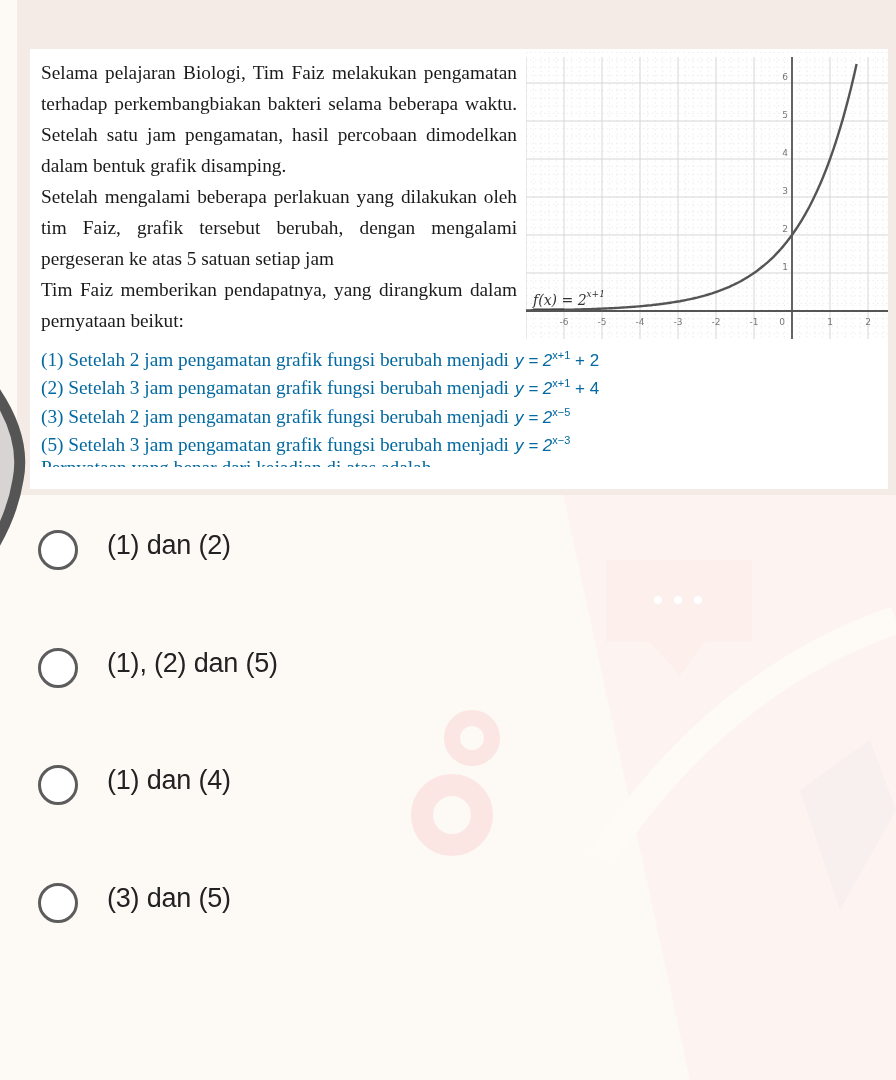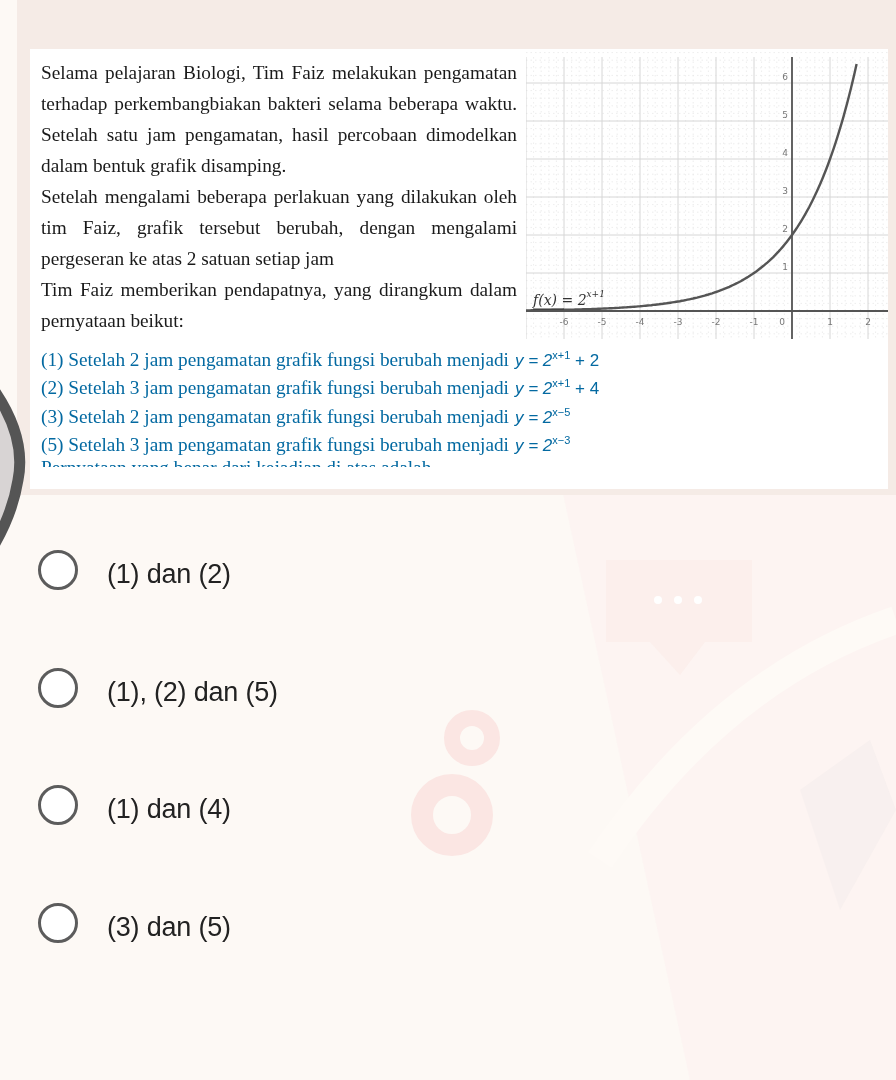--- a/index.html
+++ b/index.html
@@ -31,21 +31,21 @@
     }
     .stmt { white-space: nowrap; display: flex; align-items: baseline; }
     .stmt .eq { font-family: Liberation Sans, sans-serif; font-size: 17px; margin-left: 6px; }
     .stmt .eq sup { font-size: 11px; vertical-align: 7px; }
     .cut-line {
       white-space: nowrap; height: 10px; overflow: hidden; line-height: 22px;
     }
     .graph { position: absolute; left: 496px; top: 0px; width: 362px; height: 290px; }
     .options { position: absolute; left: 38px; top: 530px; width: 500px; }
     .option {
-      display: flex; align-items: flex-end; height: 60px; margin-bottom: 57.5px;
+      display: flex; align-items: flex-start; height: 60px; margin-bottom: 57.5px;
       cursor: pointer;
     }
     .radio {
       width: 40px; height: 40px; box-sizing: border-box; border-radius: 50%;
       border: 3px solid #5c5c5c; background: #ffffff; flex: 0 0 auto;
     }
     .opt-label {
       margin-left: 29px; font-family: "Liberation Sans", sans-serif;
       font-size: 27px; color: #222222; letter-spacing: -0.2px;
     }
@@ -68,21 +68,21 @@
 
 <div class="top-band"></div>
 
 <svg class="left-shape" viewBox="0 0 70 260">
   <path d="M0 20 Q70 90 58 150 Q50 200 10 250" stroke="#555" stroke-width="11" fill="#d8d4d4"></path>
 </svg>
 
 <div class="card">
   <div class="text-block">
     <p class="para">Selama pelajaran Biologi, Tim Faiz melakukan pengamatan terhadap perkembangbiakan bakteri selama beberapa waktu. Setelah satu jam pengamatan, hasil percobaan dimodelkan dalam bentuk grafik disamping.</p>
-    <p class="para">Setelah mengalami beberapa perlakuan yang dilakukan oleh tim Faiz, grafik tersebut berubah, dengan mengalami pergeseran ke atas 2 satuan setiap jam</p>
+    <p class="para">Setelah mengalami beberapa perlakuan yang dilakukan oleh tim Faiz, grafik tersebut berubah, dengan mengalami pergeseran ke atas 5 satuan setiap jam</p>
     <p class="para">Tim Faiz memberikan pendapatnya, yang dirangkum dalam pernyataan beikut:</p>
   </div>
 
   <svg class="graph" viewBox="0 0 362 290">
     <g id="minor-grid" stroke="#e8e8e8" stroke-width="0.8" stroke-dasharray="1.5 3">
         <line x1="7.6" x2="7.6" y1="8" y2="290"></line>
         <line x1="15.2" x2="15.2" y1="8" y2="290"></line>
         <line x1="22.8" x2="22.8" y1="8" y2="290"></line>
         <line x1="30.4" x2="30.4" y1="8" y2="290"></line>
         <line x1="45.6" x2="45.6" y1="8" y2="290"></line>

